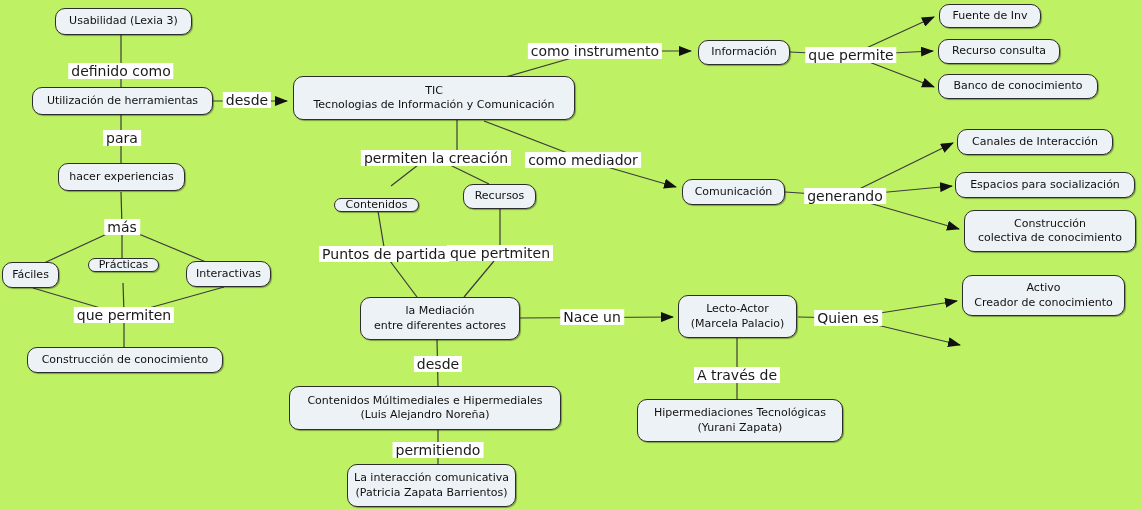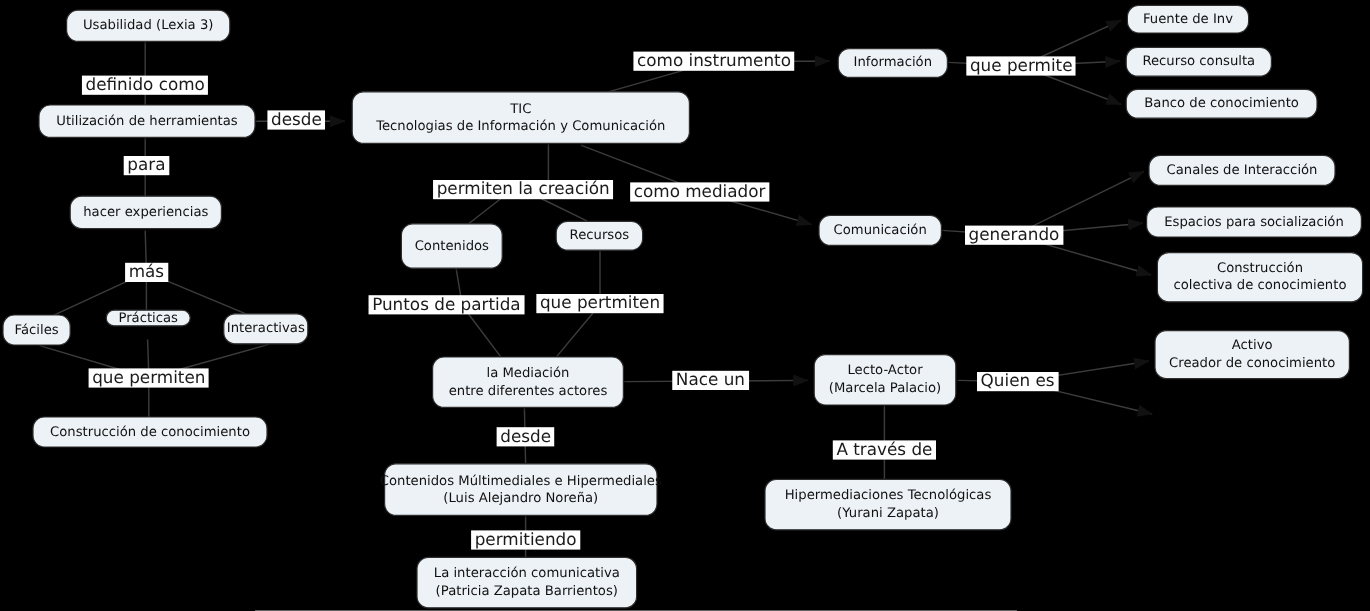--- a/index.html
+++ b/index.html
@@ -1,19 +1,19 @@
 <!DOCTYPE html>
 <html><head>
 <meta charset="utf-8">
 <style>
   html,body{margin:0;padding:0;background:#ffffff;}
   .canvas{
     position:relative;
     width:1142px;height:509px;
-    background:#000000;
+    background:#bef264;
     font-family:"DejaVu Sans","Liberation Sans",sans-serif;
     overflow:hidden;
   }
   .wires{position:absolute;left:0;top:0;width:1142px;height:509px;}
   .node{
     position:absolute;
     box-sizing:border-box;
     background:#edf2f6;
     border:1px solid #2d2d2d;
     border-radius:10px;
@@ -100,21 +100,21 @@
   </div>
   <div class="node" style="left:58px;top:163px;width:127px;height:28px">
     <span>hacer experiencias</span>
   </div>
   <div class="node" style="left:2px;top:262px;width:57px;height:26px">
     <span>Fáciles</span>
   </div>
   <div class="node" style="left:88px;top:258px;width:71px;height:14px">
     <span>Prácticas</span>
   </div>
-  <div class="node" style="left:186px;top:261px;width:71px;height:26px">
+  <div class="node" style="left:186px;top:261px;width:85px;height:26px">
     <span>Interactivas</span>
   </div>
   <div class="node" style="left:27px;top:347px;width:196px;height:26px">
     <span>Construcción de conocimiento</span>
   </div>
   <div class="node" style="left:293px;top:76px;width:282px;height:44px">
     <span>TIC</span>
     <span>Tecnologias de Información y Comunicación</span>
   </div>
   <div class="node" style="left:698px;top:40px;width:92px;height:25px">
@@ -135,62 +135,62 @@
   <div class="node" style="left:957px;top:129px;width:156px;height:26px">
     <span>Canales de Interacción</span>
   </div>
   <div class="node" style="left:955px;top:172px;width:180px;height:26px">
     <span>Espacios para socialización</span>
   </div>
   <div class="node" style="left:964px;top:210px;width:172px;height:42px">
     <span>Construcción</span>
     <span>colectiva de conocimiento</span>
   </div>
-  <div class="node" style="left:334px;top:186px;width:85px;height:38px">
+  <div class="node" style="left:334px;top:198px;width:85px;height:14px">
     <span>Contenidos</span>
   </div>
   <div class="node" style="left:463px;top:184px;width:73px;height:25px">
     <span>Recursos</span>
   </div>
   <div class="node" style="left:360px;top:297px;width:160px;height:43px">
     <span>la Mediación</span>
     <span>entre diferentes actores</span>
   </div>
   <div class="node" style="left:678px;top:295px;width:119px;height:43px">
     <span>Lecto-Actor</span>
     <span>(Marcela Palacio)</span>
   </div>
   <div class="node" style="left:962px;top:275px;width:163px;height:41px">
     <span>Activo</span>
     <span>Creador de conocimiento</span>
   </div>
-  <div class="node" style="left:320px;top:386px;width:228px;height:44px">
+  <div class="node" style="left:289px;top:386px;width:272px;height:44px">
     <span>Contenidos Múltimediales e Hipermediales</span>
     <span>(Luis Alejandro Noreña)</span>
   </div>
-  <div class="node" style="left:347px;top:464px;width:184px;height:43px">
+  <div class="node" style="left:347px;top:464px;width:169px;height:43px">
     <span>La interacción comunicativa</span>
     <span>(Patricia Zapata Barrientos)</span>
   </div>
   <div class="node" style="left:637px;top:399px;width:206px;height:43px">
     <span>Hipermediaciones Tecnológicas</span>
     <span>(Yurani Zapata)</span>
   </div>
 
   <div class="link-label" style="left:121px;top:71px">definido como</div>
   <div class="link-label" style="left:247px;top:100px">desde</div>
   <div class="link-label" style="left:122px;top:138px">para</div>
   <div class="link-label" style="left:122px;top:227px">más</div>
   <div class="link-label" style="left:124px;top:315px">que permiten</div>
   <div class="link-label" style="left:595px;top:51px">como instrumento</div>
   <div class="link-label" style="left:851px;top:55px">que permite</div>
   <div class="link-label" style="left:436px;top:158px">permiten la creación</div>
   <div class="link-label" style="left:583px;top:160px">como mediador</div>
   <div class="link-label" style="left:845px;top:196px">generando</div>
-  <div class="link-label" style="left:372px;top:254px">Puntos de partida</div>
+  <div class="link-label" style="left:384px;top:254px">Puntos de partida</div>
   <div class="link-label" style="left:500px;top:253px">que pertmiten</div>
   <div class="link-label" style="left:592px;top:317px">Nace un</div>
   <div class="link-label" style="left:848px;top:318px">Quien es</div>
   <div class="link-label" style="left:438px;top:364px">desde</div>
   <div class="link-label" style="left:438px;top:450px">permitiendo</div>
   <div class="link-label" style="left:737px;top:375px">A través de</div>
 
 </div>
 
 </body></html>

